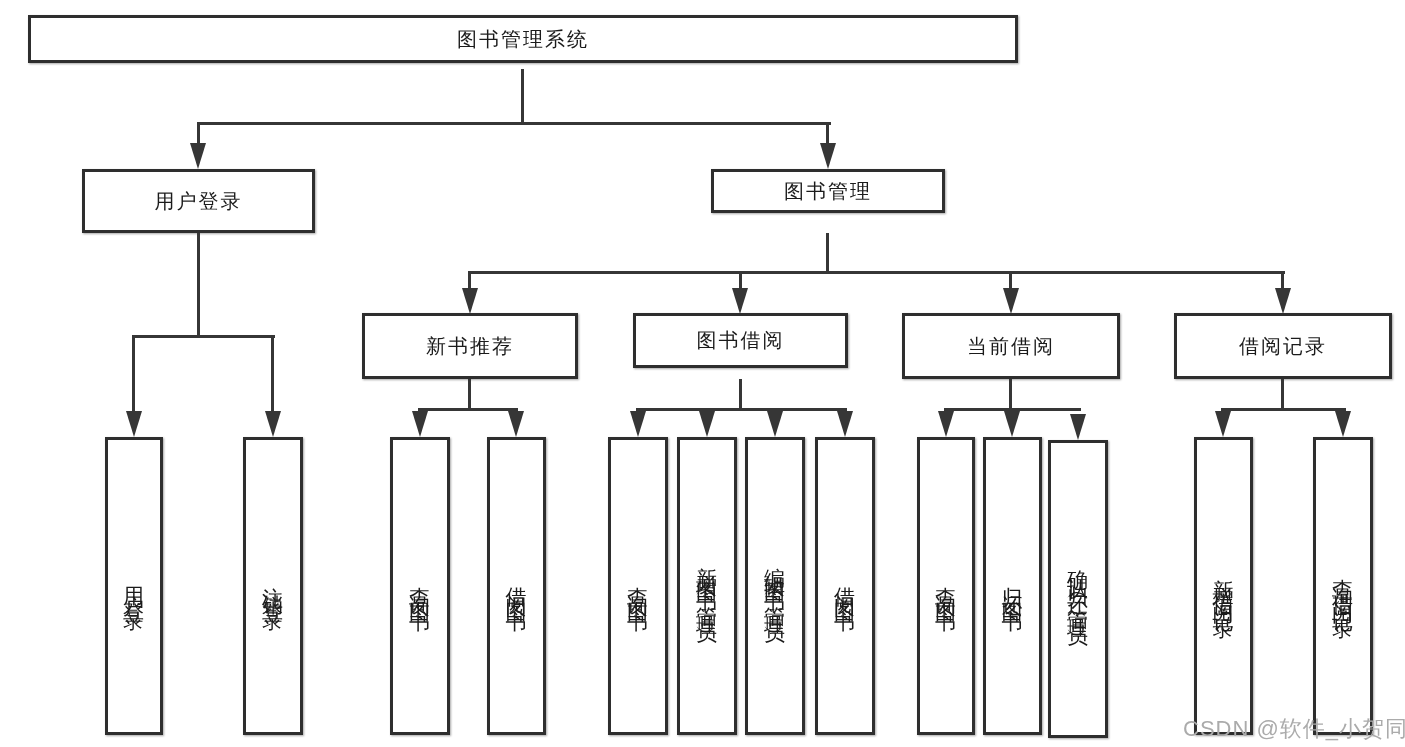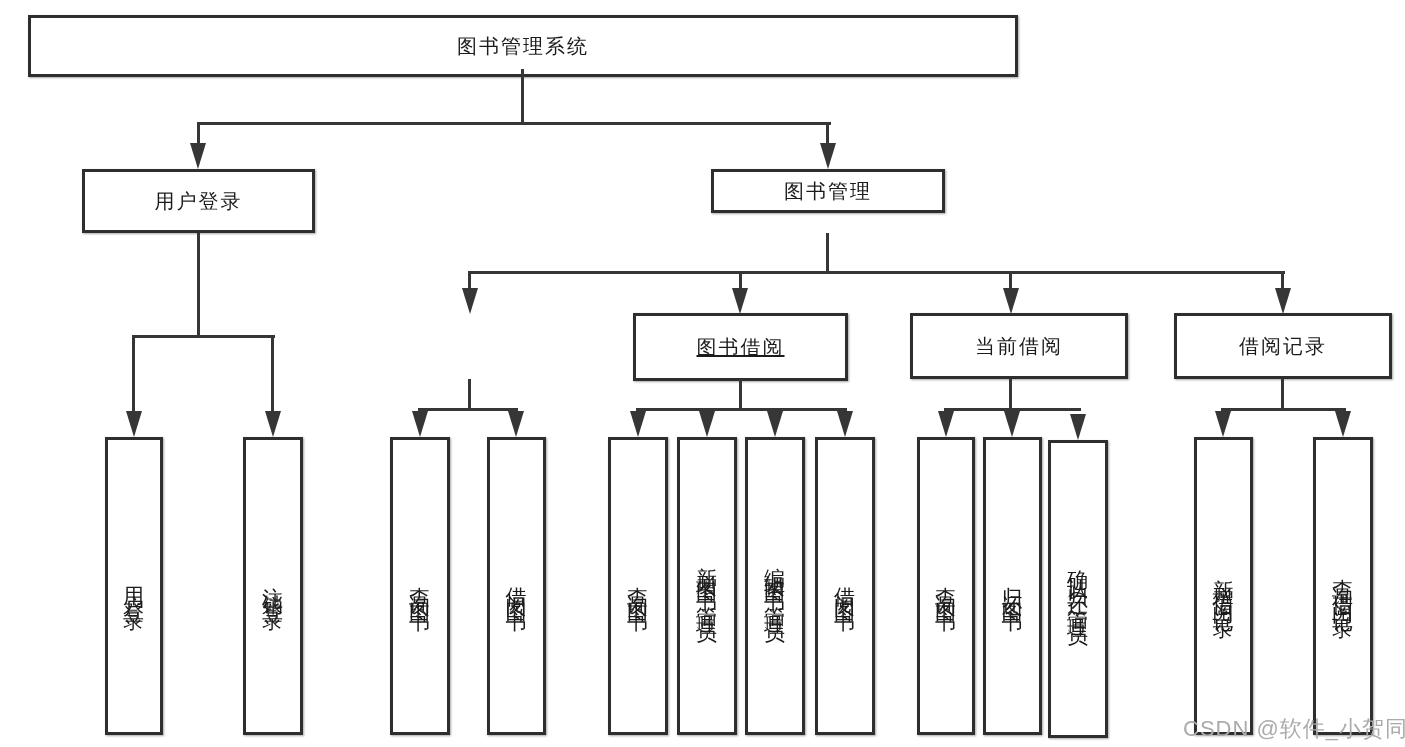--- a/index.html
+++ b/index.html
@@ -60,21 +60,21 @@
     color: #ababab;
     white-space: nowrap;
     z-index: 5;
   }
 </style>
 </head>
 <body>
 
 <div id="canvas">
 
-  <div class="box hbox" style="left:28px; top:15px; width:990px; height:62px;">图书管理系统</div>
+  <div class="box hbox" style="left:28px; top:15px; width:990px; height:48px;">图书管理系统</div>
 
   <div>
     <div class="vline" style="left:521px; top:69px; height:53px;"></div>
     <div class="hline" style="left:197px; top:122px; width:634px;"></div>
     <div class="vline" style="left:197px; top:122px; height:25px;"></div>
     <div class="arrow" style="left:190px; top:143px;"></div>
     <div class="vline" style="left:826px; top:122px; height:25px;"></div>
     <div class="arrow" style="left:820px; top:143px;"></div>
   </div>
 
@@ -96,22 +96,23 @@
     <div class="vline" style="left:468px; top:271px; height:20px;"></div>
     <div class="arrow" style="left:462px; top:288px;"></div>
     <div class="vline" style="left:739px; top:271px; height:20px;"></div>
     <div class="arrow" style="left:732px; top:288px;"></div>
     <div class="vline" style="left:1009px; top:271px; height:20px;"></div>
     <div class="arrow" style="left:1003px; top:288px;"></div>
     <div class="vline" style="left:1281px; top:271px; height:20px;"></div>
     <div class="arrow" style="left:1275px; top:288px;"></div>
   </div>
 
-  <div class="box hbox" style="left:633px; top:313px; width:215px; height:68px;text-decoration:underline;">图书借阅</div>
-  <div class="box hbox" style="left:902px; top:313px; width:218px; height:66px;margin-left:8px;">当前借阅</div>
+  <div class="box hbox" style="left:362px; top:313px; width:216px; height:66px;">新书推荐</div>
+  <div class="box hbox" style="left:633px; top:313px; width:215px; height:55px;">图书借阅</div>
+  <div class="box hbox" style="left:902px; top:313px; width:218px; height:66px;">当前借阅</div>
   <div class="box hbox" style="left:1174px; top:313px; width:218px; height:66px;">借阅记录</div>
 
   <div>
     <div class="vline" style="left:468px; top:379px; height:32px;"></div>
     <div class="hline" style="left:418px; top:408px; width:100px;"></div>
     <div class="arrow" style="left:412px; top:411px;"></div>
     <div class="arrow" style="left:508px; top:411px;"></div>
   </div>
 
   <div>

